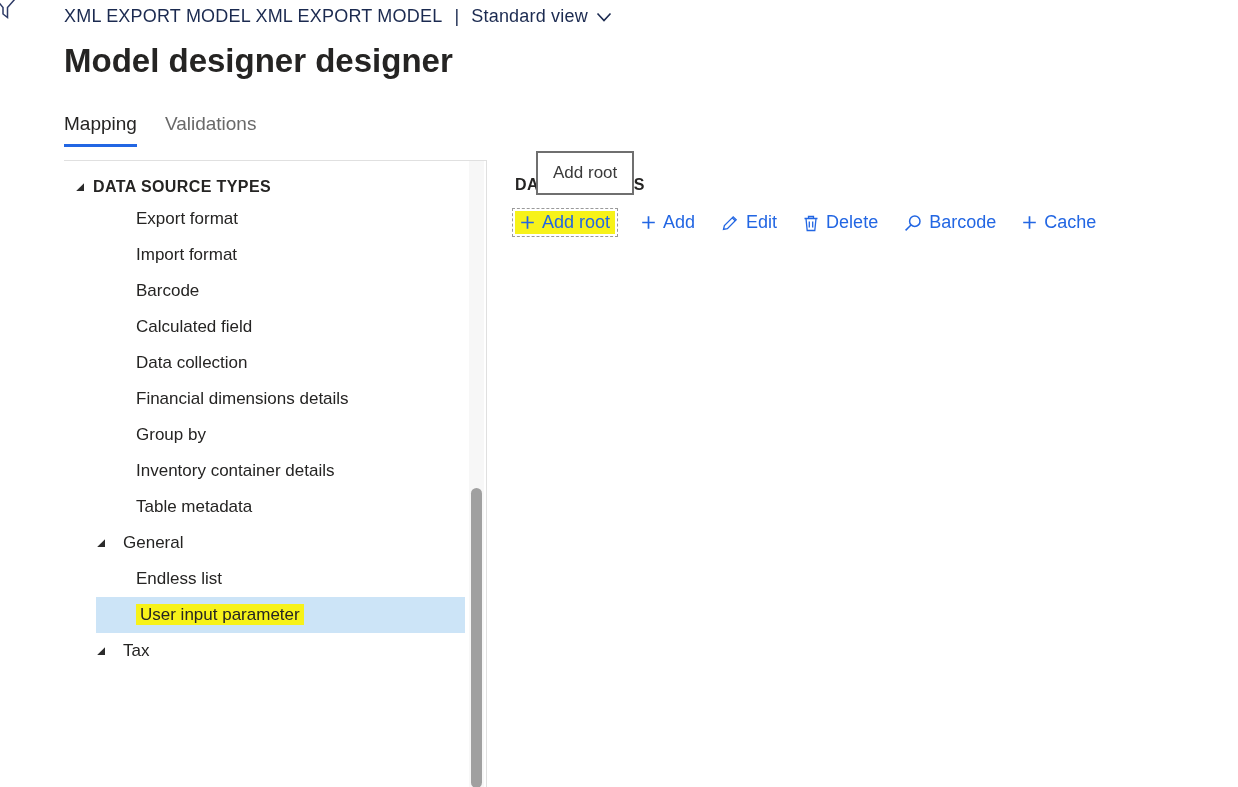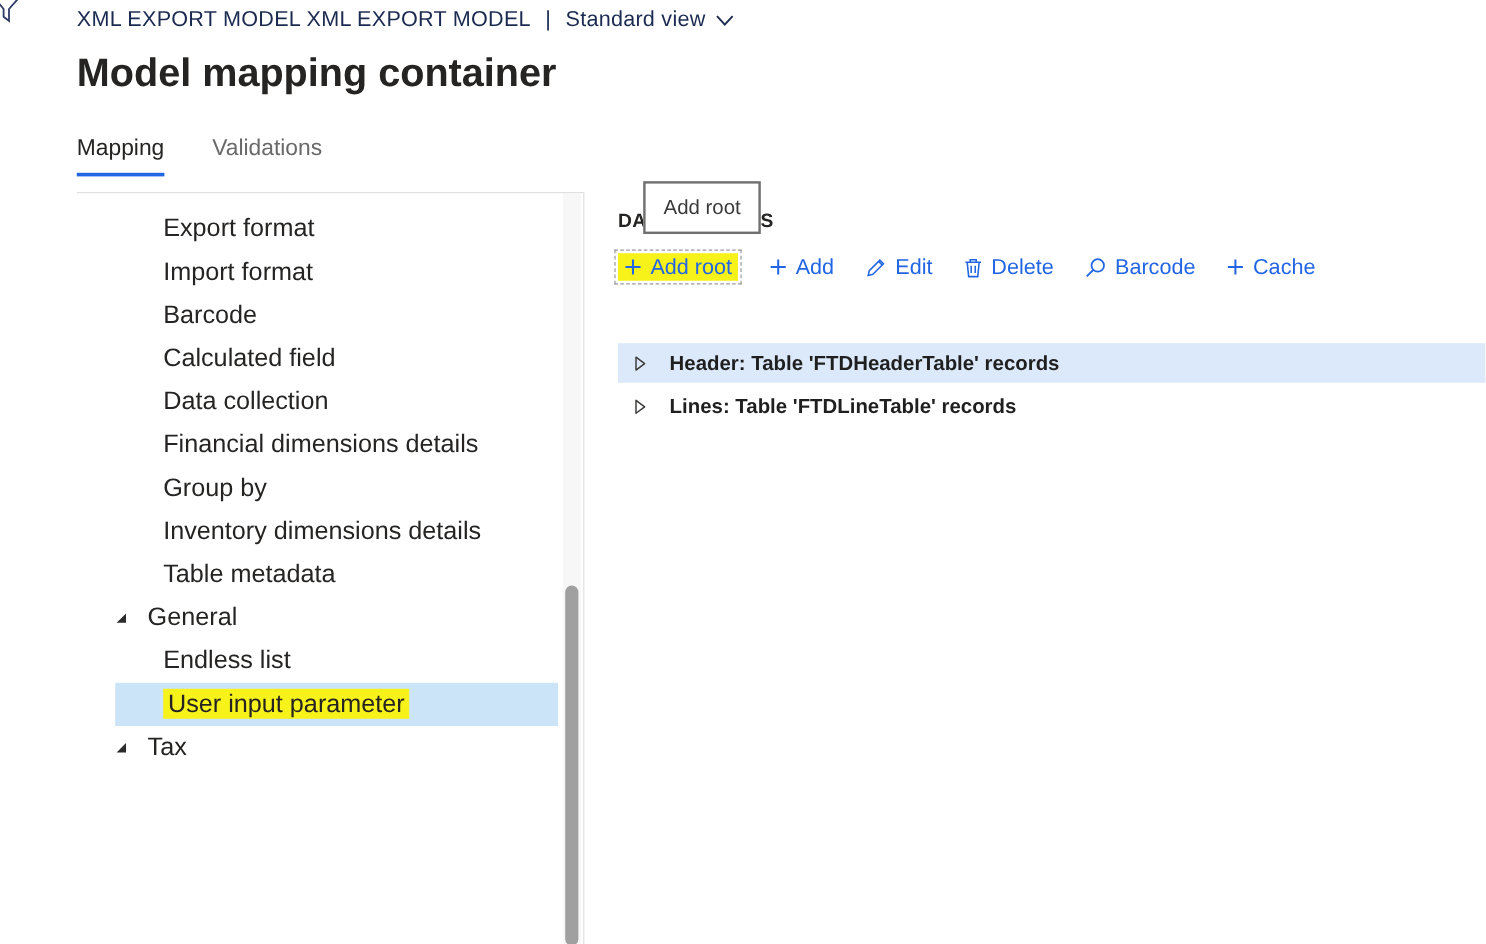--- a/index.html
+++ b/index.html
@@ -16,29 +16,29 @@
   .corner-icon{position:absolute;left:-6px;top:-4px;color:#2d3a66;}
 
   .breadcrumb{position:absolute;left:64px;top:6px;font-size:18px;letter-spacing:.2px;
     color:var(--navy);display:flex;align-items:center;white-space:nowrap;}
   .breadcrumb .sep{margin:0 12px;}
   .view-switcher{display:flex;align-items:center;gap:8px;cursor:pointer;}
   .view-switcher .chev{display:flex;align-items:center;margin-top:2px;}
 
   .page-title{position:absolute;left:64px;top:42px;margin:0;font-size:33px;font-weight:700;color:#252423;}
 
-  .tabs{position:absolute;left:64px;top:113px;display:flex;gap:40px;font-size:19px;}
+  .tabs{position:absolute;left:64px;top:113px;display:flex;gap:28px;font-size:19px;}
   .tab{padding-bottom:9px;cursor:pointer;}
   .tab.active{color:#252423;border-bottom:3px solid var(--accent);}
   .tab.inactive{color:var(--muted);}
 
   .left-panel{position:absolute;left:64px;top:160px;width:423px;height:627px;
     border-top:1px solid var(--border);border-right:1px solid var(--border);
     padding-top:12px;background:#fff;}
-  .tree-row{position:relative;height:36px;display:flex;align-items:center;font-size:21px;cursor:pointer;}
+  .tree-row{position:relative;height:36px;display:flex;align-items:center;font-size:17px;cursor:pointer;}
   .tree-row.header{height:28px;font-size:16px;font-weight:700;letter-spacing:.4px;}
   .tree-row .tri{display:flex;align-items:center;position:relative;z-index:1;}
   .tree-row .lbl{position:relative;z-index:1;white-space:nowrap;}
   .lvl0 .tri{margin-left:11px;} .lvl0 .lbl{margin-left:8px;}
   .lvl1 .tri{margin-left:32px;} .lvl1 .lbl{margin-left:17px;}
   .lvl2 .lbl{margin-left:72px;}
   .tree-row.selected::before{content:"";position:absolute;left:32px;right:21px;top:0;bottom:0;
     background:var(--sel-left);}
   .hl-yellow{background:var(--yellow);padding:1px 4px;}
 
@@ -78,29 +78,37 @@
   <span class="view-switcher">
     <span>Standard view</span>
     <span class="chev">
       <svg width="16" height="11" viewBox="0 0 16 11" fill="none" stroke="#1B2A50" stroke-width="1.6">
         <path d="M1.5 1.5l6.5 7 6.5-7"></path>
       </svg>
     </span>
   </span>
 </div>
 
-<h1 class="page-title">Model mapping container</h1>
+<h1 class="page-title">Model designer designer</h1>
 
 <div class="tabs">
   <div class="tab active">Mapping</div>
   <div class="tab inactive">Validations</div>
 </div>
 
 <div class="left-panel">
   <div class="tree">
+      <div class="tree-row lvl0 header">
+        <span class="tri">
+          <svg width="10" height="10" viewBox="0 0 10 10">
+            <path d="M9 1.2v7.8H1.2z" fill="#2b2b2b"></path>
+          </svg>
+        </span>
+        <span class="lbl">DATA SOURCE TYPES</span>
+      </div>
       <div class="tree-row lvl2">
         <span class="lbl">Export format</span>
       </div>
       <div class="tree-row lvl2">
         <span class="lbl">Import format</span>
       </div>
       <div class="tree-row lvl2">
         <span class="lbl">Barcode</span>
       </div>
       <div class="tree-row lvl2">
@@ -109,21 +117,21 @@
       <div class="tree-row lvl2">
         <span class="lbl">Data collection</span>
       </div>
       <div class="tree-row lvl2">
         <span class="lbl">Financial dimensions details</span>
       </div>
       <div class="tree-row lvl2">
         <span class="lbl">Group by</span>
       </div>
       <div class="tree-row lvl2">
-        <span class="lbl">Inventory dimensions details</span>
+        <span class="lbl">Inventory container details</span>
       </div>
       <div class="tree-row lvl2">
         <span class="lbl">Table metadata</span>
       </div>
       <div class="tree-row lvl1">
         <span class="tri">
           <svg width="10" height="10" viewBox="0 0 10 10">
             <path d="M9 1.2v7.8H1.2z" fill="#2b2b2b"></path>
           </svg>
         </span>
@@ -197,31 +205,13 @@
       </div>
       <div class="tb-item">
         <span class="tb-icon">
           <svg width="15" height="15" viewBox="0 0 15 15" fill="none" stroke="currentColor" stroke-width="1.7">
             <path d="M7.5 1.2v12.6M1.2 7.5h12.6"></path>
           </svg>
         </span>
         <span>Cache</span>
       </div>
     </div>
-  <div class="rp-rows">
-      <div class="rp-row selected">
-        <span class="chev">
-          <svg width="11" height="14" viewBox="0 0 11 14" fill="none" stroke="#3a3a38" stroke-width="1.2" stroke-linejoin="round">
-            <path d="M2 1.6l7.2 5.4L2 12.4z"></path>
-          </svg>
-        </span>
-        <span class="lbl">Header: Table 'FTDHeaderTable' records</span>
-      </div>
-      <div class="rp-row">
-        <span class="chev">
-          <svg width="11" height="14" viewBox="0 0 11 14" fill="none" stroke="#3a3a38" stroke-width="1.2" stroke-linejoin="round">
-            <path d="M2 1.6l7.2 5.4L2 12.4z"></path>
-          </svg>
-        </span>
-        <span class="lbl">Lines: Table 'FTDLineTable' records</span>
-      </div>
-    </div>
 </div>
 
 </body></html>

